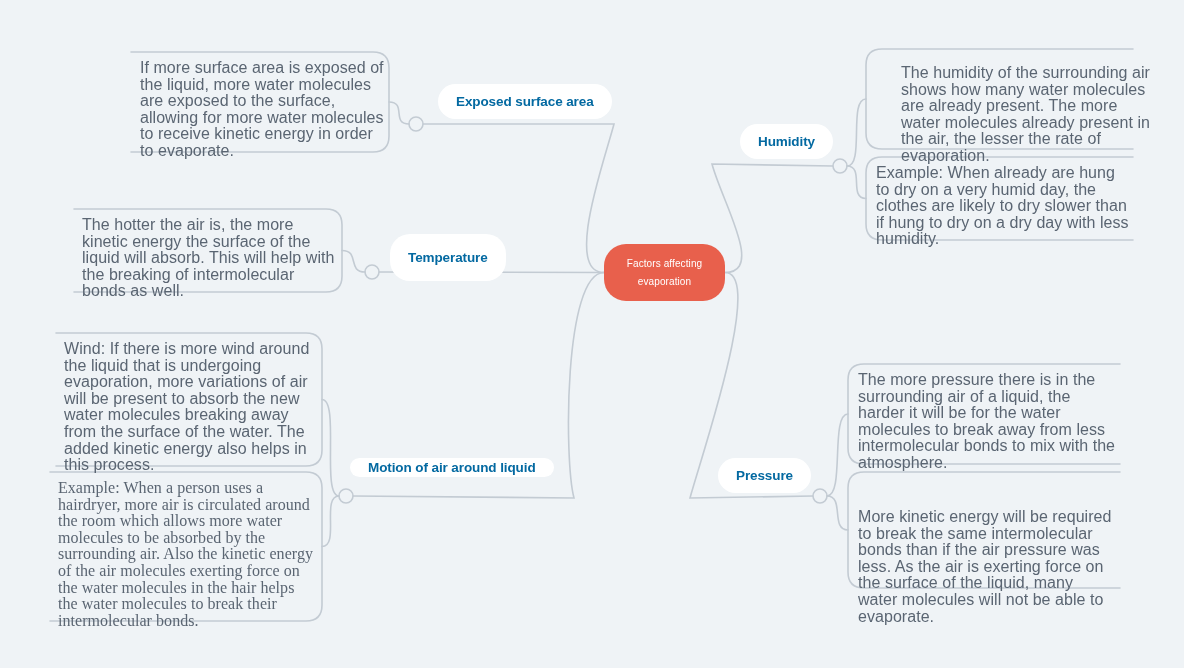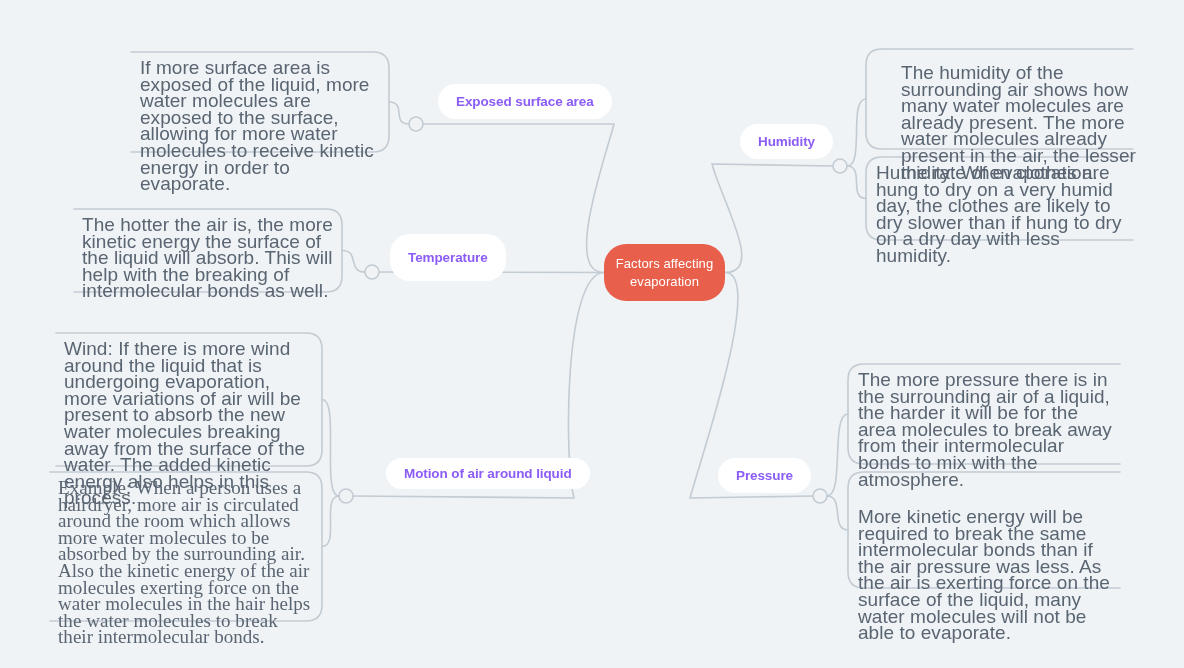--- a/index.html
+++ b/index.html
@@ -25,50 +25,50 @@
 
   
   .root-node {
     position: absolute;
     display: flex;
     align-items: center;
     justify-content: center;
     text-align: center;
     border-radius: 22px;
     color: #ffffff;
-    font-size: 13px;
+    font-size: 10px;
     line-height: 18px;
     letter-spacing: 0.1px;
     padding: 6px 10px;
     z-index: 5;
   }
 
   
   .branch-pill {
     position: absolute;
     display: flex;
     align-items: center;
     justify-content: center;
     background: #ffffff;
     border-radius: 20px;
-    color: #8b5cf6;
+    color: #0369a1;
     font-size: 13.5px;
     font-weight: bold;
     letter-spacing: -0.1px;
     white-space: nowrap;
     padding: 0 18px;
     height: 36px;
     z-index: 4;
   }
 
   
   .leaf-text {
     position: absolute;
     color: #5a6572;
-    font-size: 19px;
+    font-size: 16px;
     line-height: 16.6px;
     letter-spacing: 0.05px;
     z-index: 3;
     white-space: pre-line;
   }
 </style>
 </head>
 <body>
 
 <div id="canvas">
@@ -108,30 +108,30 @@
 
   <div id="branch-layer">
       <div class="branch-pill" style="left: 438px; top: 84px; min-width: 148px; height: 35px;">
         <span>Exposed surface area</span>
       </div>
       <div class="leaf-text" style="left: 140px; top: 60px; width: 245px;">If more surface area is exposed of the liquid, more water molecules are exposed to the surface, allowing for more water molecules to receive kinetic energy in order to evaporate.</div>
       <div class="branch-pill" style="left: 740px; top: 124px; min-width: 82px; height: 35px;">
         <span>Humidity</span>
       </div>
       <div class="leaf-text" style="left: 901px; top: 57px; width: 253px; margin-top: 8px;">The humidity of the surrounding air shows how many water molecules are already present. The more water molecules already present in the air, the lesser the rate of evaporation.</div>
-      <div class="leaf-text" style="left: 876px; top: 165px; width: 253px;">Humidity: When clothes are hung to dry on a very humid day, the clothes are likely to dry slower than if hung to dry on a dry day with less humidity.</div>
+      <div class="leaf-text" style="left: 876px; top: 165px; width: 253px;">Example: When already are hung to dry on a very humid day, the clothes are likely to dry slower than if hung to dry on a dry day with less humidity.</div>
       <div class="branch-pill" style="left: 390px; top: 234px; min-width: 104px; height: 47px;">
         <span>Temperature</span>
       </div>
       <div class="leaf-text" style="left: 82px; top: 217px; width: 256px;">The hotter the air is, the more kinetic energy the surface of the liquid will absorb. This will help with the breaking of intermolecular bonds as well.</div>
       <div class="branch-pill" style="left: 718px; top: 458px; min-width: 79px; height: 35px;">
         <span>Pressure</span>
       </div>
-      <div class="leaf-text" style="left: 858px; top: 372px; width: 258px;">The more pressure there is in the surrounding air of a liquid, the harder it will be for the area molecules to break away from their intermolecular bonds to mix with the atmosphere.</div>
+      <div class="leaf-text" style="left: 858px; top: 372px; width: 258px;">The more pressure there is in the surrounding air of a liquid, the harder it will be for the water molecules to break away from less intermolecular bonds to mix with the atmosphere.</div>
       <div class="leaf-text" style="left: 858px; top: 509px; width: 258px;">More kinetic energy will be required to break the same intermolecular bonds than if the air pressure was less. As the air is exerting force on the surface of the liquid, many water molecules will not be able to evaporate.</div>
-      <div class="branch-pill" style="left: 386px; top: 458px; min-width: 180px; height: 31px;">
+      <div class="branch-pill" style="left: 350px; top: 458px; min-width: 180px; height: 19px;">
         <span>Motion of air around liquid</span>
       </div>
       <div class="leaf-text" style="left: 64px; top: 341px; width: 252px;">Wind: If there is more wind around the liquid that is undergoing evaporation, more variations of air will be present to absorb the new water molecules breaking away from the surface of the water. The added kinetic energy also helps in this process.</div>
       <div class="leaf-text" style="left: 58px; top: 480px; width: 258px; font-family: Liberation Serif, serif;">Example: When a person uses a hairdryer, more air is circulated around the room which allows more water molecules to be absorbed by the surrounding air. Also the kinetic energy of the air molecules exerting force on the water molecules in the hair helps the water molecules to break their intermolecular bonds.</div>
     </div>
 
 </div>
 
 </body></html>

